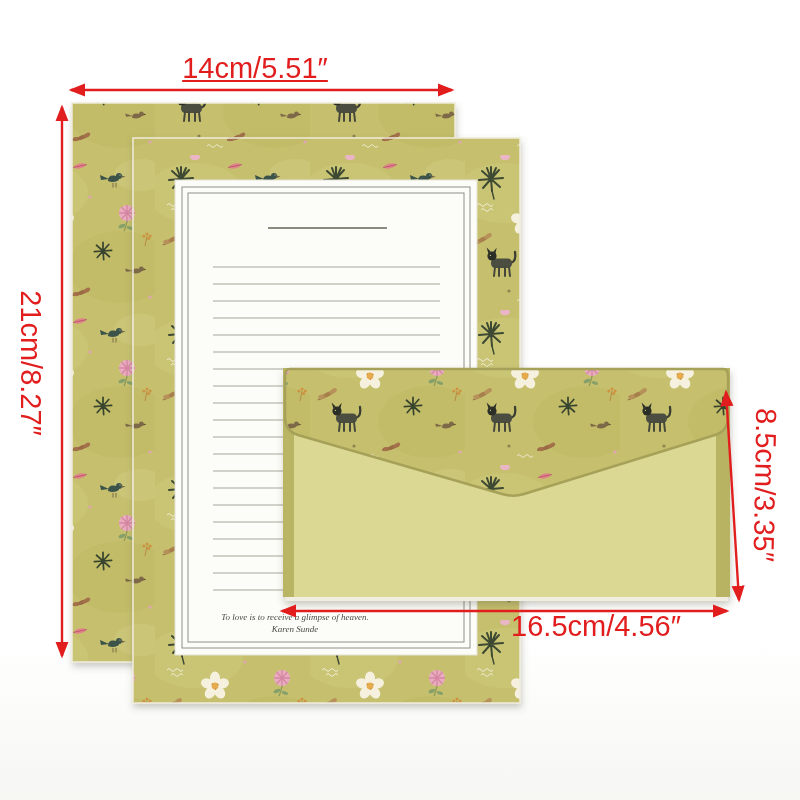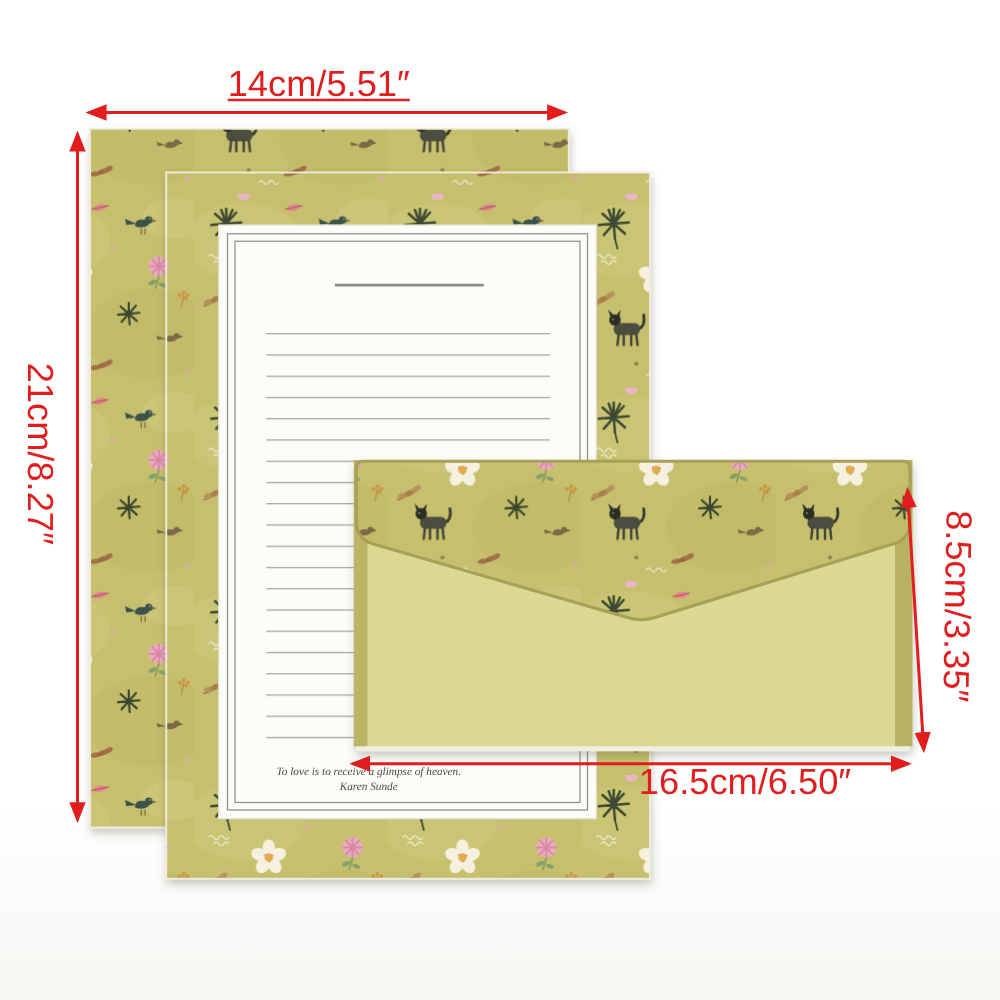--- a/index.html
+++ b/index.html
@@ -174,20 +174,20 @@
       <line x1="71" y1="90" x2="452" y2="90" marker-start="url(#ah)" marker-end="url(#ah)"></line>
       <line x1="62" y1="107" x2="62" y2="656" marker-start="url(#ah)" marker-end="url(#ah)"></line>
       <line x1="726" y1="392" x2="739" y2="600" marker-start="url(#ah)" marker-end="url(#ah)"></line>
       <line x1="282" y1="611" x2="727" y2="611" marker-start="url(#ah)" marker-end="url(#ah)"></line>
     </g>
   </svg>
 
   <div class="dim top">14cm/5.51″</div>
   <div class="dim left">21cm/8.27″</div>
   <div class="dim right">8.5cm/3.35″</div>
-  <div class="dim bottom">16.5cm/6.50″</div>
+  <div class="dim bottom">16.5cm/4.56″</div>
 
   <div class="quote">
     <div class="q1">To love is to receive a glimpse of heaven.</div>
     <div class="q2">Karen Sunde</div>
   </div>
 
 </div>
 
 </body></html>

